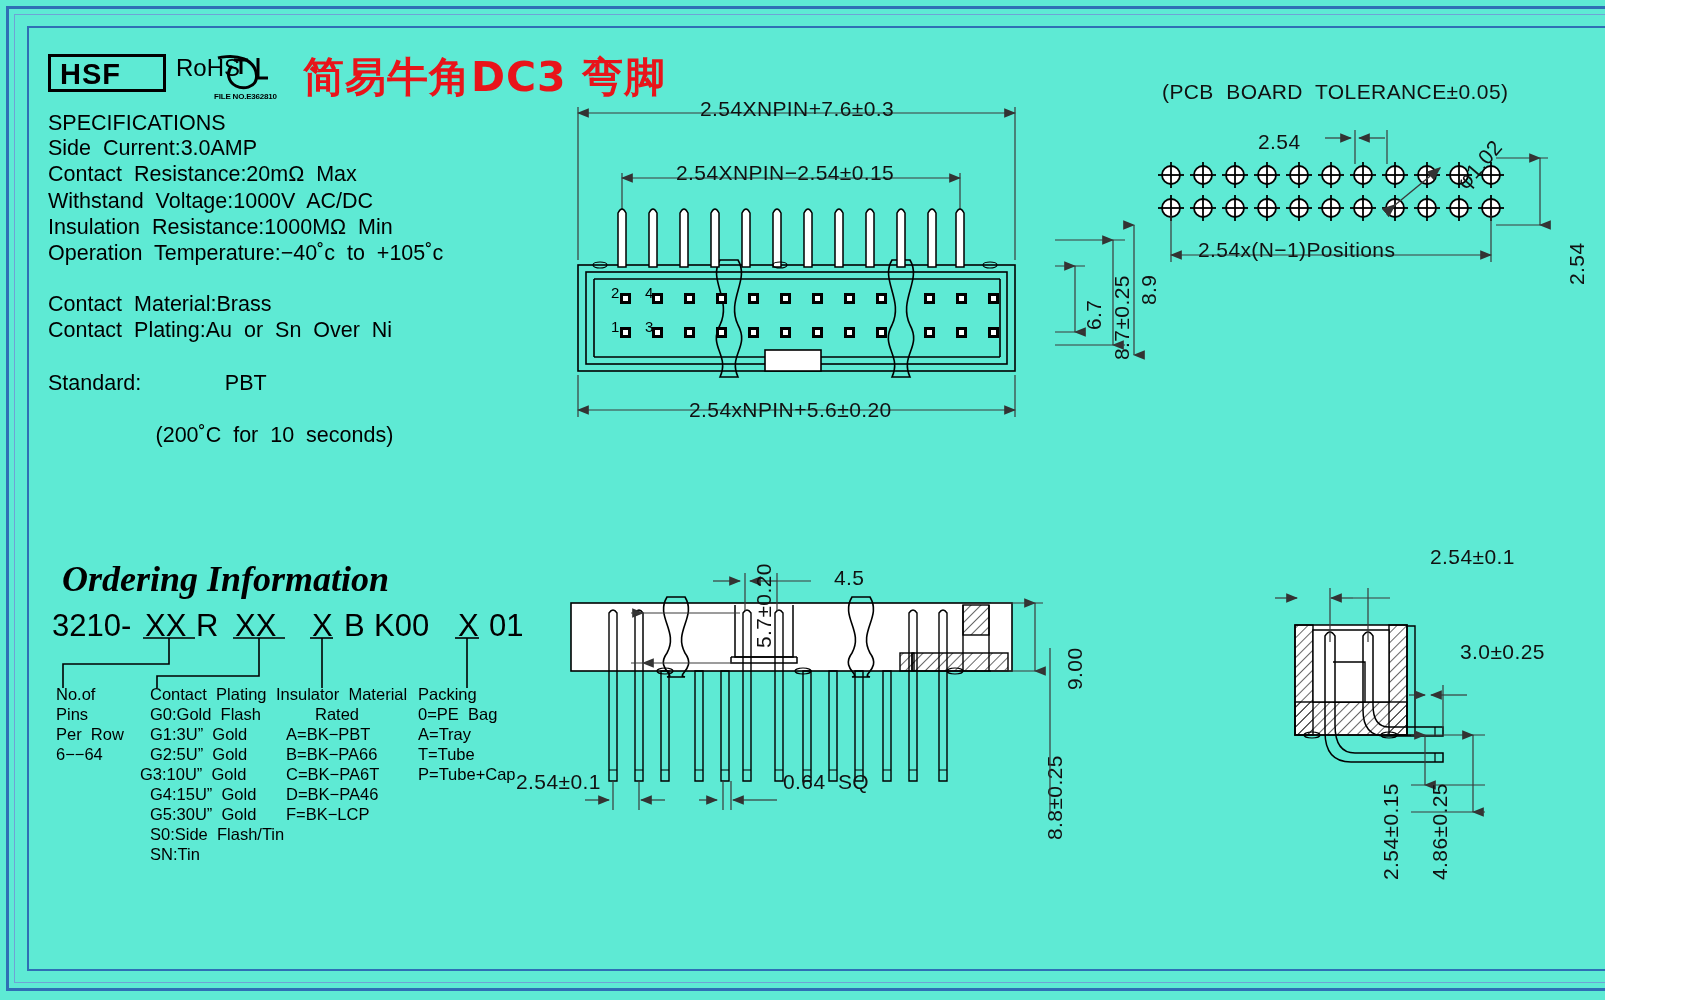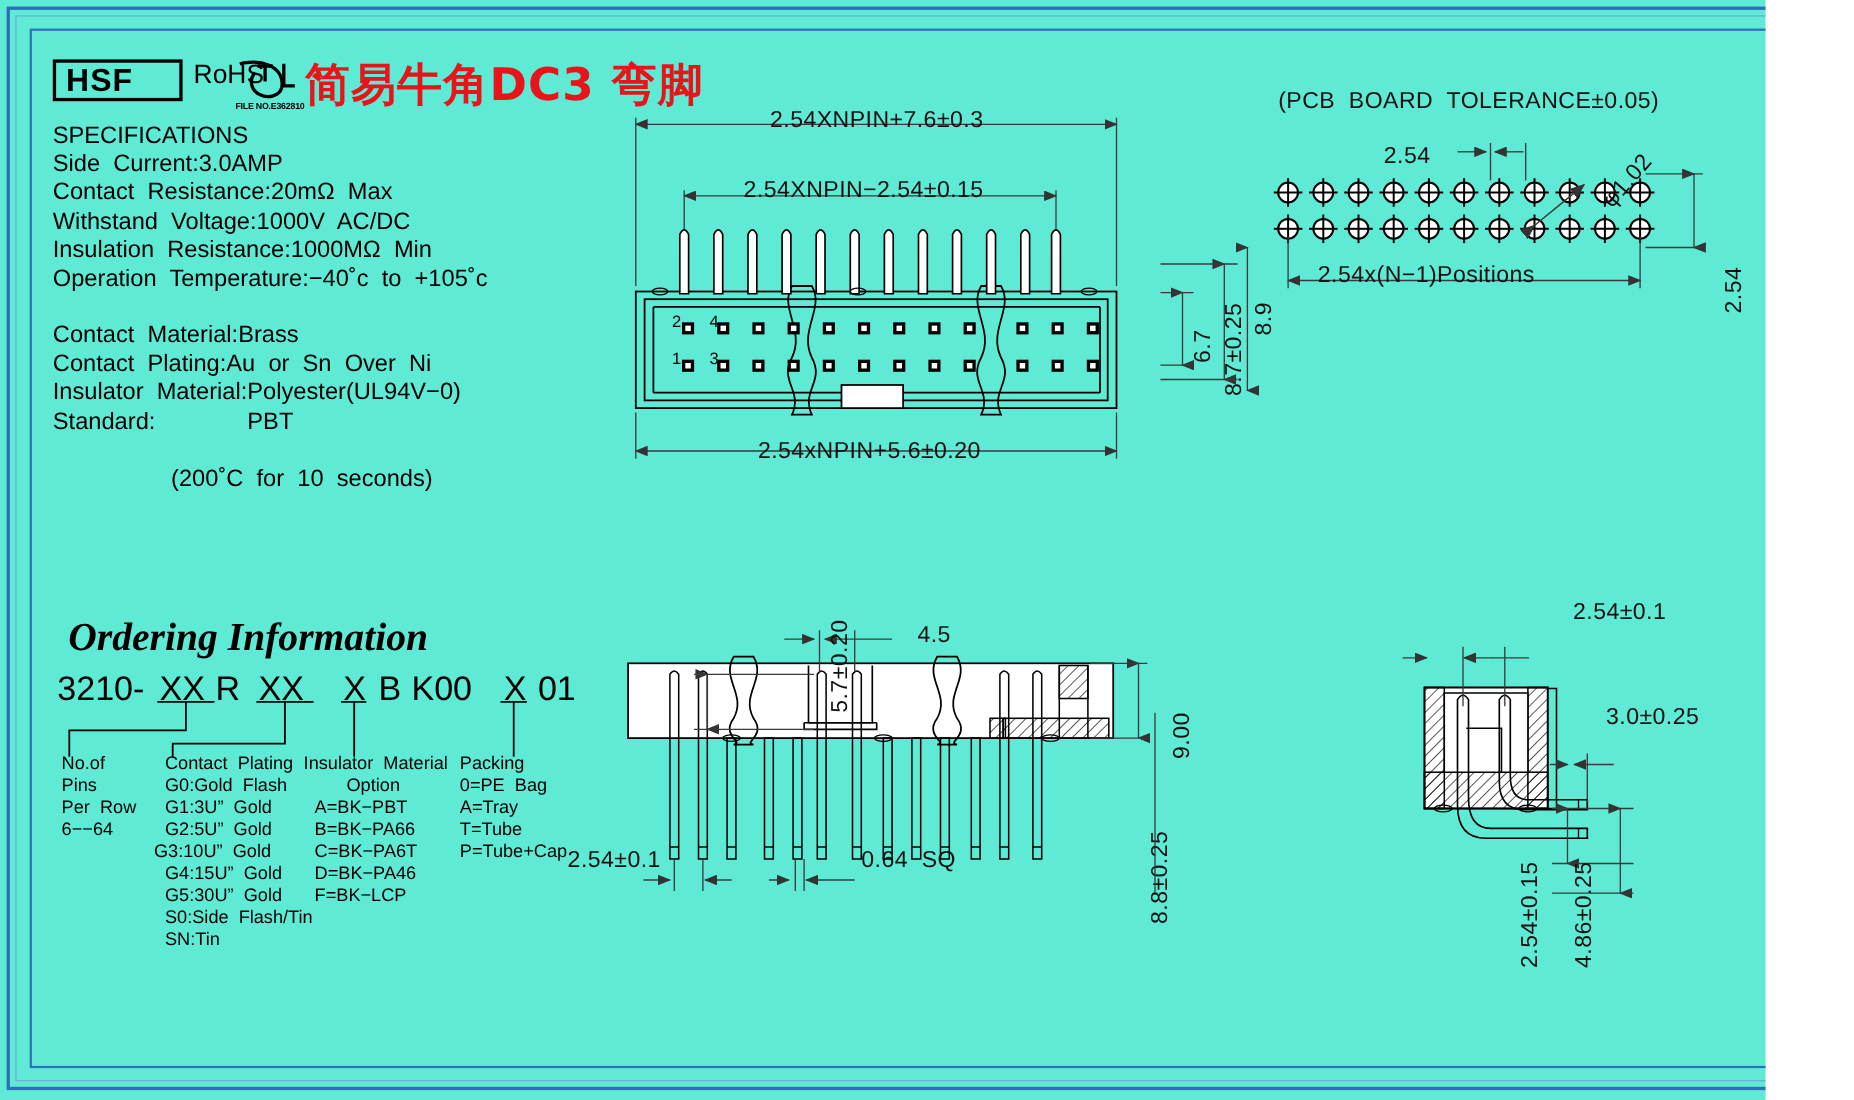--- a/index.html
+++ b/index.html
@@ -49,32 +49,31 @@
 
   <div class="abs" style="left:214px;top:52px;">
     <svg width="56" height="42" viewBox="0 0 56 42">
       <path class="stk" stroke-width="3" d="M4,6 C4,6 18,2 30,7 C40,11 44,20 42,28 C40,35 30,38 22,34 C14,30 12,20 18,14"></path>
       <path class="stk" stroke-width="3" d="M20,8 L34,8 M27,8 L27,22"></path>
       <path class="stk" stroke-width="3" d="M44,6 L44,26 L54,26"></path>
     </svg>
   </div>
   <div class="t ul-file" style="left:214px;top:92px;">FILE NO.E362810</div>
 
-  <div class="t title-cn" style="left:277px;top:50px;">简易牛角DC3 弯脚</div>
+  <div class="t title-cn" style="left:303px;top:50px;">简易牛角DC3 弯脚</div>
 
   <div class="t spec" style="left:48px;top:110px;">SPECIFICATIONS</div>
   <div class="t spec" style="left:48px;top:135px;">Side  Current:3.0AMP</div>
   <div class="t spec" style="left:48px;top:161px;">Contact  Resistance:20mΩ  Max</div>
   <div class="t spec" style="left:48px;top:188px;">Withstand  Voltage:1000V  AC/DC</div>
   <div class="t spec" style="left:48px;top:214px;">Insulation  Resistance:1000MΩ  Min</div>
   <div class="t spec" style="left:48px;top:240px;">Operation  Temperature:−40˚c  to  +105˚c</div>
 
   <div class="t spec" style="left:48px;top:291px;">Contact  Material:Brass</div>
   <div class="t spec" style="left:48px;top:317px;">Contact  Plating:Au  or  Sn  Over  Ni</div>
-  <div class="t spec" style="left:48px;top:343px;">Insulator  Material:Polyester(UL94V−0)</div>
   <div class="t spec" style="left:48px;top:370px;">Standard:              PBT</div>
   <div class="t spec" style="left:48px;top:422px;">                  (200˚C  for  10  seconds)</div>
 
   <div class="t ord-title" style="left:62px;top:558px;">Ordering Information</div>
 
   <div class="t ord-code" style="left:52px;top:608px;">3210-</div>
   <div class="t ord-code" style="left:145px;top:608px;">XX</div>
   <div class="t ord-code" style="left:196px;top:608px;">R</div>
   <div class="t ord-code" style="left:235px;top:608px;">XX</div>
   <div class="t ord-code" style="left:312px;top:608px;">X</div>
@@ -109,21 +108,21 @@
   <div class="t ord-leg" style="left:150px;top:704px;">G0:Gold  Flash</div>
   <div class="t ord-leg" style="left:150px;top:724px;">G1:3U”  Gold</div>
   <div class="t ord-leg" style="left:150px;top:744px;">G2:5U”  Gold</div>
   <div class="t ord-leg" style="left:140px;top:764px;">G3:10U”  Gold</div>
   <div class="t ord-leg" style="left:150px;top:784px;">G4:15U”  Gold</div>
   <div class="t ord-leg" style="left:150px;top:804px;">G5:30U”  Gold</div>
   <div class="t ord-leg" style="left:150px;top:824px;">S0:Side  Flash/Tin</div>
   <div class="t ord-leg" style="left:150px;top:844px;">SN:Tin</div>
 
   <div class="t ord-leg" style="left:276px;top:684px;">Insulator  Material</div>
-  <div class="t ord-leg" style="left:315px;top:704px;">Option</div>
+  <div class="t ord-leg" style="left:315px;top:704px;">Rated</div>
   <div class="t ord-leg" style="left:286px;top:724px;">A=BK−PBT</div>
   <div class="t ord-leg" style="left:286px;top:744px;">B=BK−PA66</div>
   <div class="t ord-leg" style="left:286px;top:764px;">C=BK−PA6T</div>
   <div class="t ord-leg" style="left:286px;top:784px;">D=BK−PA46</div>
   <div class="t ord-leg" style="left:286px;top:804px;">F=BK−LCP</div>
 
   <div class="t ord-leg" style="left:418px;top:684px;">Packing</div>
   <div class="t ord-leg" style="left:418px;top:704px;">0=PE  Bag</div>
   <div class="t ord-leg" style="left:418px;top:724px;">A=Tray</div>
   <div class="t ord-leg" style="left:418px;top:744px;">T=Tube</div>

